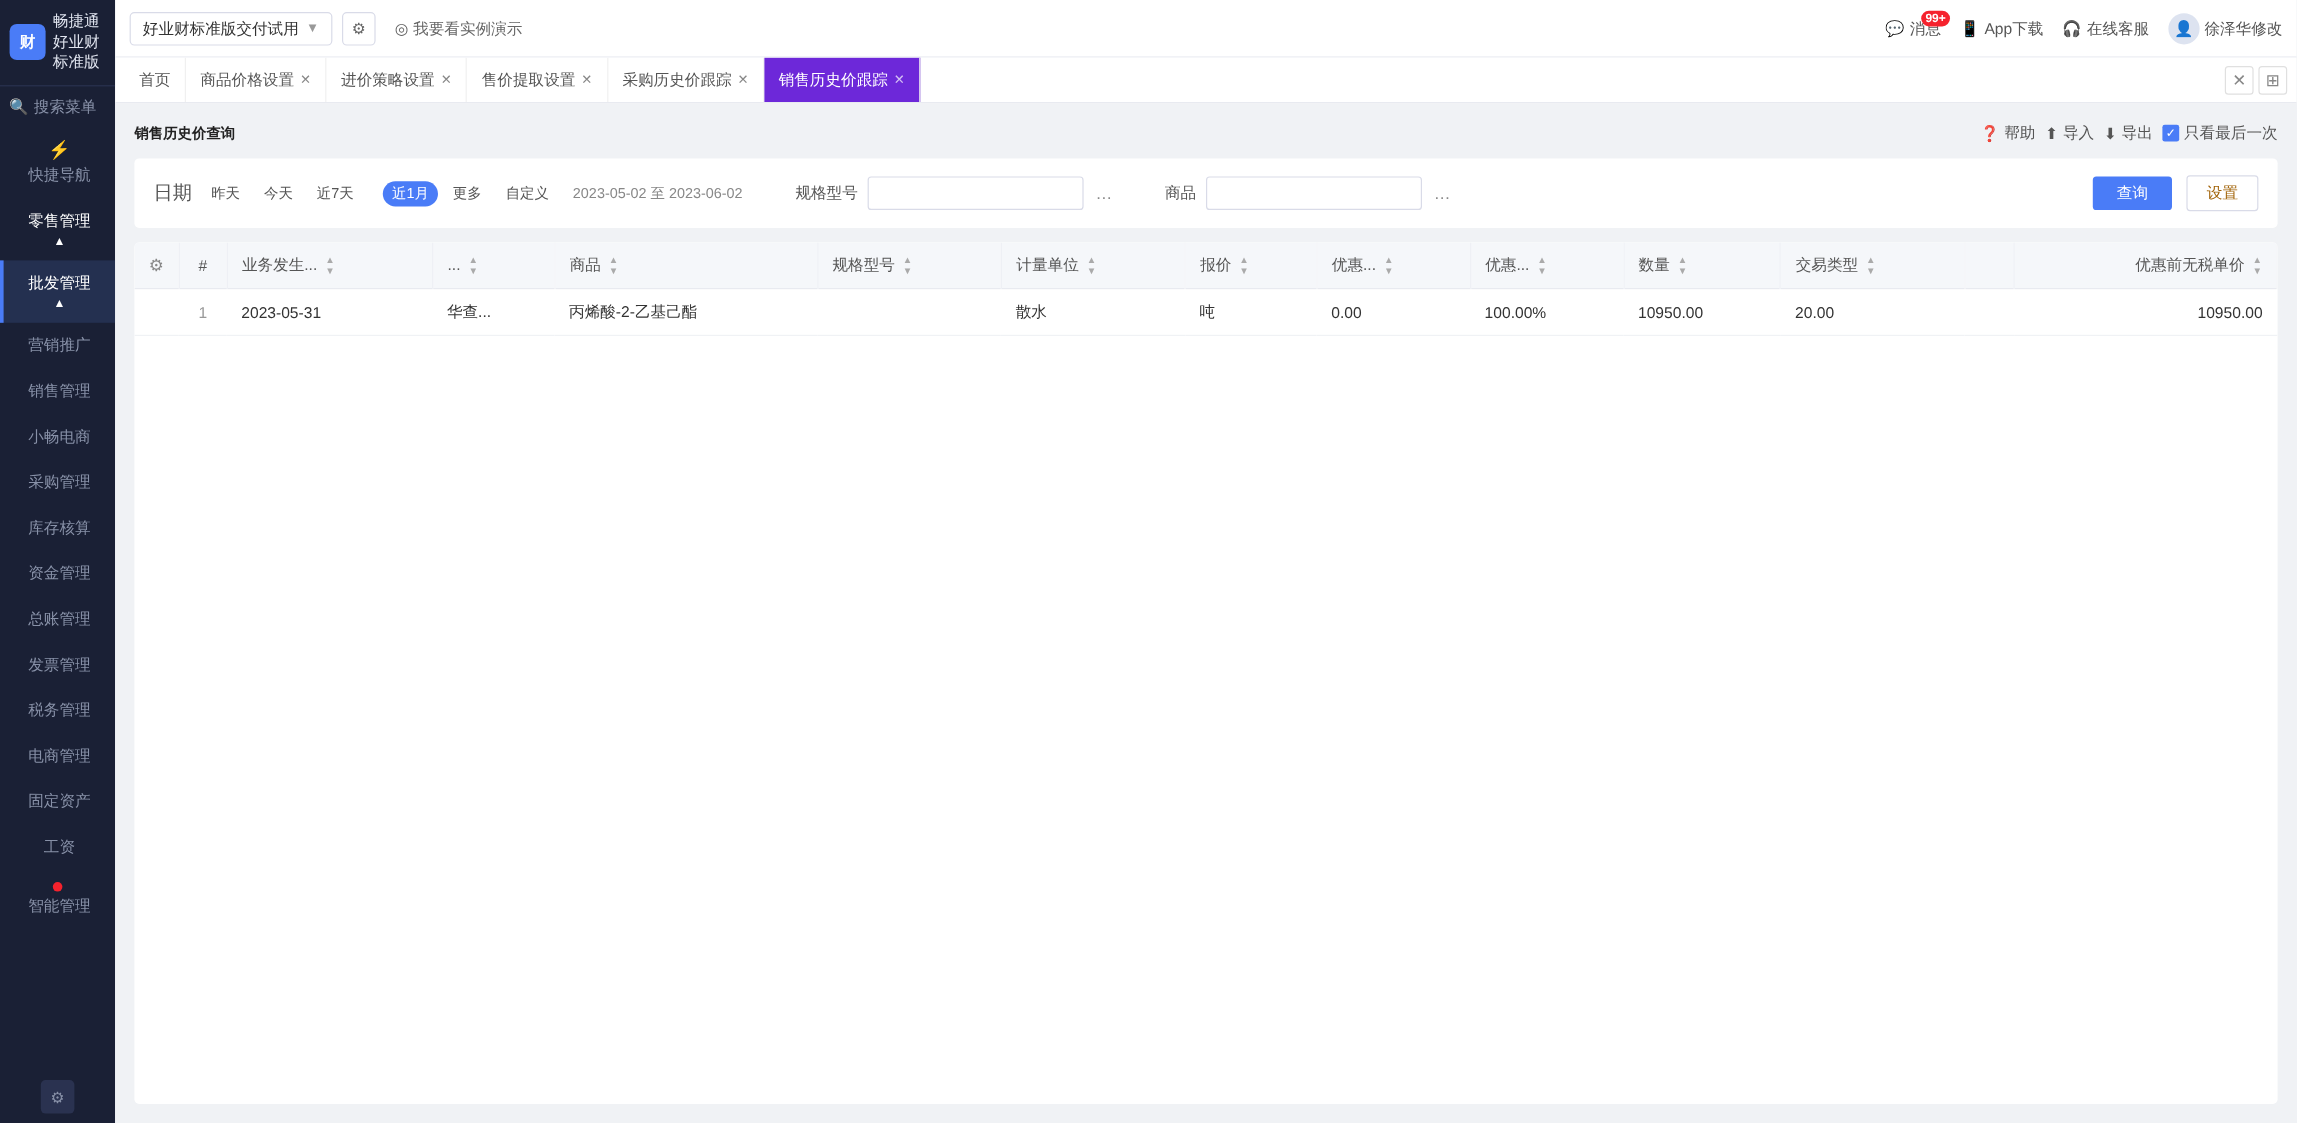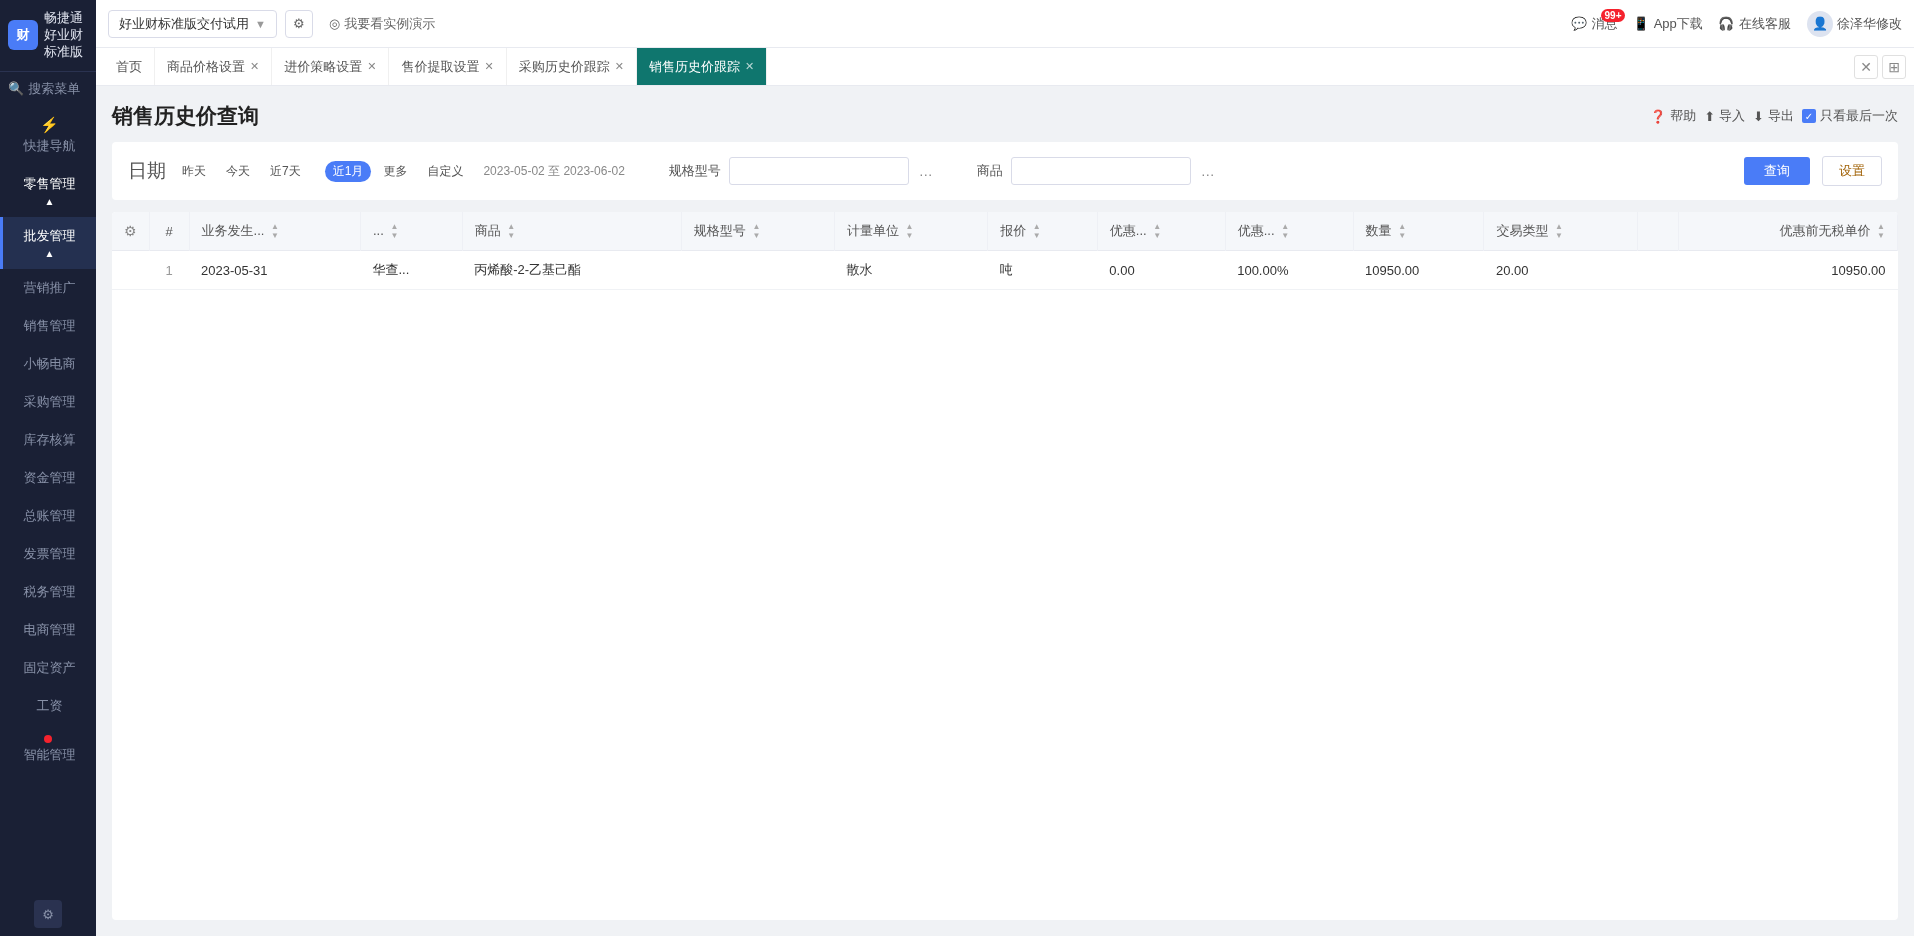--- a/index.html
+++ b/index.html
@@ -152,21 +152,21 @@
       display: flex; align-items: center; gap: 5px;
       padding: 0 12px;
       height: 38px;
       font-size: 13px;
       color: #555;
       cursor: pointer;
       border-right: 1px solid #f0f0f0;
       white-space: nowrap;
       flex-shrink: 0;
     }
-    .tab.active { background: #0f766e; color: #fff; }
+    .tab.active { background: #6d28d9; color: #fff; }
     .tab .tab-close { font-size: 11px; color: inherit; opacity: 0.7; }
     .tabbar-actions {
       margin-left: auto;
       display: flex; align-items: center; gap: 4px;
       padding: 0 8px;
     }
     .tabbar-action-btn {
       width: 24px; height: 24px;
       display: flex; align-items: center; justify-content: center;
       cursor: pointer; color: #888; font-size: 14px;
@@ -186,21 +186,21 @@
       gap: 12px;
     }
 
     
     .page-header {
       display: flex;
       align-items: center;
       justify-content: space-between;
     }
     .page-title {
-      font-size: 21px;
+      font-size: 12px;
       font-weight: bold;
       color: #222;
     }
     .page-header-actions {
       display: flex; align-items: center; gap: 8px;
     }
     .page-header-action {
       display: flex; align-items: center; gap: 4px;
       color: #555; font-size: 12px; cursor: pointer;
     }
@@ -225,21 +225,21 @@
       align-items: center;
       gap: 16px;
       flex-wrap: wrap;
     }
     .filter-row {
       display: flex; align-items: center; gap: 12px; flex-wrap: wrap; width: 100%;
     }
     .filter-group {
       display: flex; align-items: center; gap: 8px;
     }
-    .filter-label { color: #555; font-size: 19px; white-space: nowrap; }
+    .filter-label { color: #555; font-size: 16px; white-space: nowrap; }
     .filter-date-btns {
       display: flex; align-items: center; gap: 4px; justify-content: space-between;
     }
     .date-btn {
       padding: 2px 8px;
       border-radius: 12px;
       font-size: 12px;
       cursor: pointer;
       color: #555;
       background: transparent;

